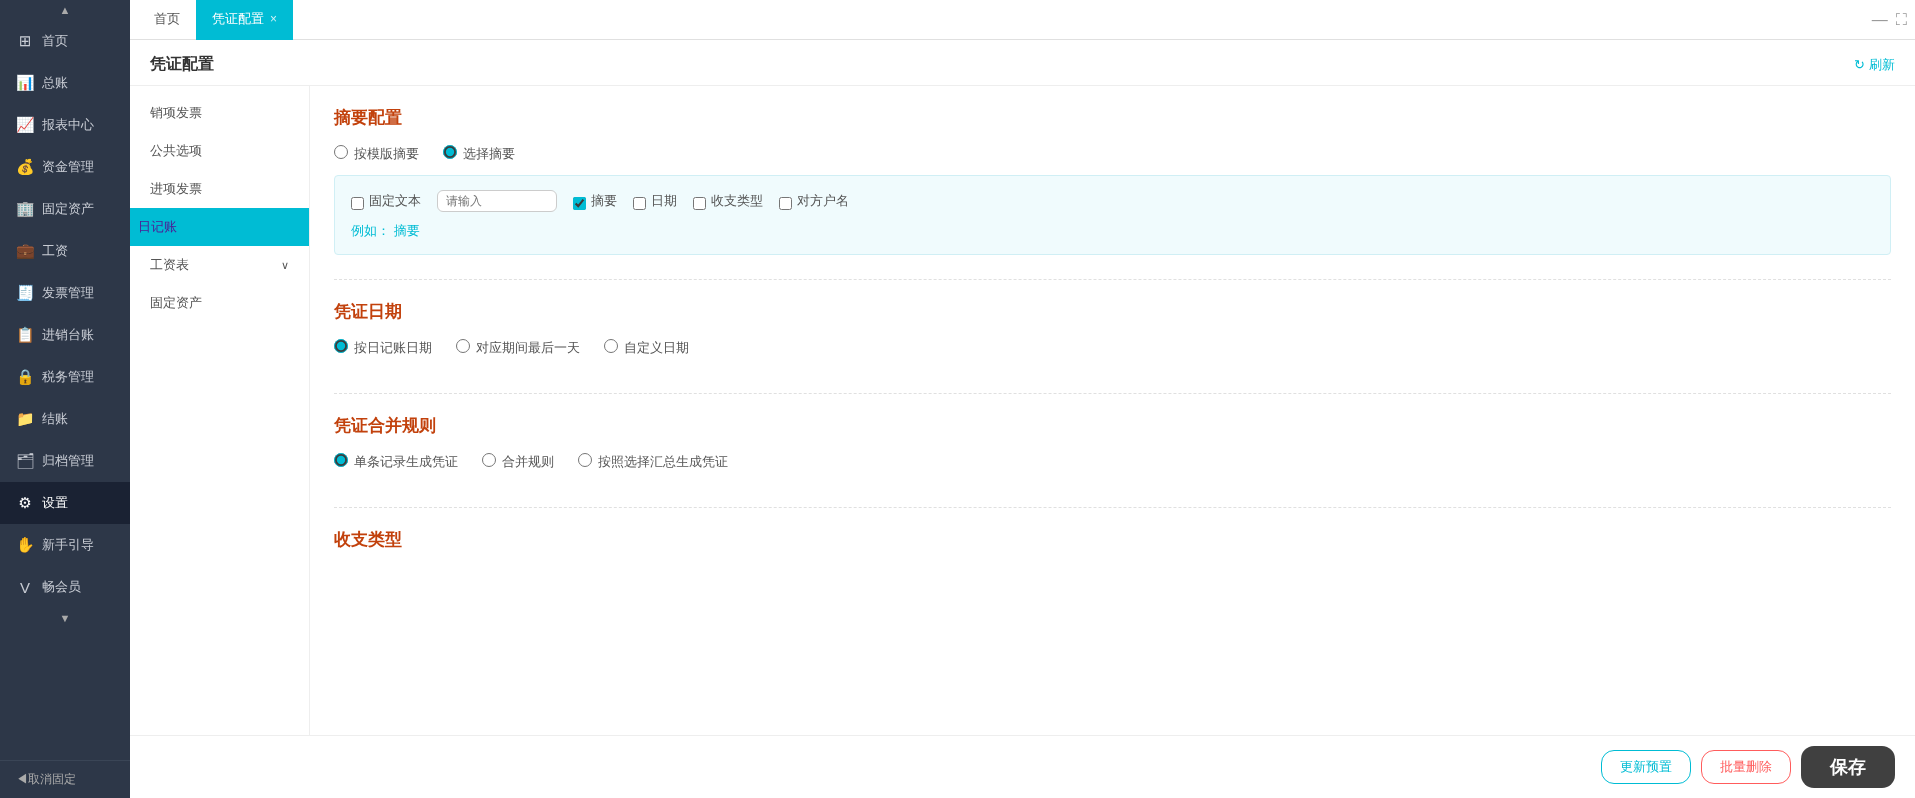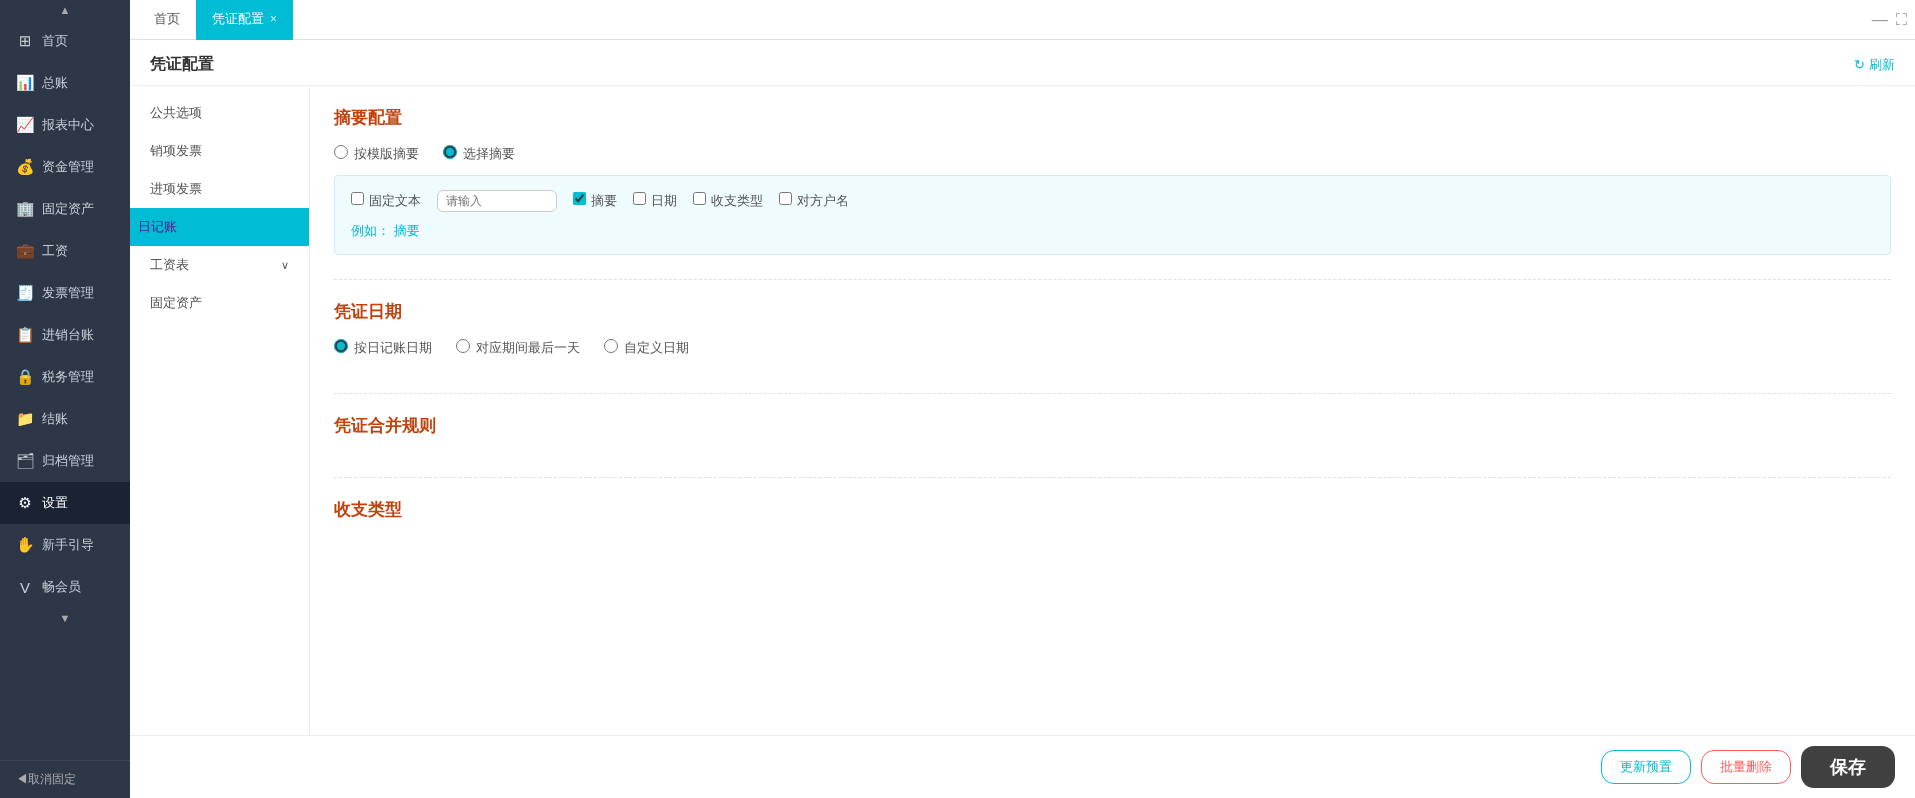--- a/index.html
+++ b/index.html
@@ -204,21 +204,21 @@
       margin-top: 8px;
     }
     .checkbox-row {
       display: flex;
       align-items: center;
       gap: 16px;
       flex-wrap: wrap;
     }
     .checkbox-item {
       display: flex;
-      align-items: flex-start;
+      align-items: flex-end;
       gap: 5px;
       cursor: pointer;
       color: #555;
       font-size: 13px;
     }
     .checkbox-input {
       width: 13px;
       height: 13px;
       accent-color: #00bcd4;
       cursor: pointer;
@@ -371,24 +371,24 @@
       <div class="refresh-btn">
         <span>↻</span>
         <span>刷新</span>
       </div>
     </div>
 
     <div class="body-layout">
 
       <div class="left-nav">
         <div class="left-nav-item">
+          <span>销项发票</span>
+        </div>
+        <div class="left-nav-item">
           <span>公共选项</span>
-        </div>
-        <div class="left-nav-item">
-          <span>销项发票</span>
         </div>
         <div class="left-nav-item">
           <span>进项发票</span>
         </div>
         <div class="left-nav-item active">
           <span>日记账</span>
         </div>
         <div class="left-nav-item">
           <span>工资表</span>
           <span class="chevron">∨</span>
@@ -462,20 +462,34 @@
             </label>
             <label class="radio-item">
               <input type="radio" class="radio-input" name="voucher_date" style="accent-color: rgb(0, 188, 212);">
               <span>自定义日期</span>
             </label>
           </div>
         </div>
 
         <div class="section">
           <div class="section-title">凭证合并规则</div>
+          <div class="radio-group">
+            <label class="radio-item">
+              <input type="radio" class="radio-input" name="merge_rule" checked="" style="accent-color: rgb(0, 188, 212);">
+              <span>单条记录生成凭证</span>
+            </label>
+            <label class="radio-item">
+              <input type="radio" class="radio-input" name="merge_rule" style="accent-color: rgb(0, 188, 212);">
+              <span>合并规则</span>
+            </label>
+            <label class="radio-item">
+              <input type="radio" class="radio-input" name="merge_rule" style="accent-color: rgb(0, 188, 212);">
+              <span>按照选择汇总生成凭证</span>
+            </label>
+          </div>
         </div>
 
         <div class="section" style="border-bottom:none;">
           <div class="section-title">收支类型</div>
         </div>
 
       </div>
     </div>
 
     <div class="bottom-bar">

